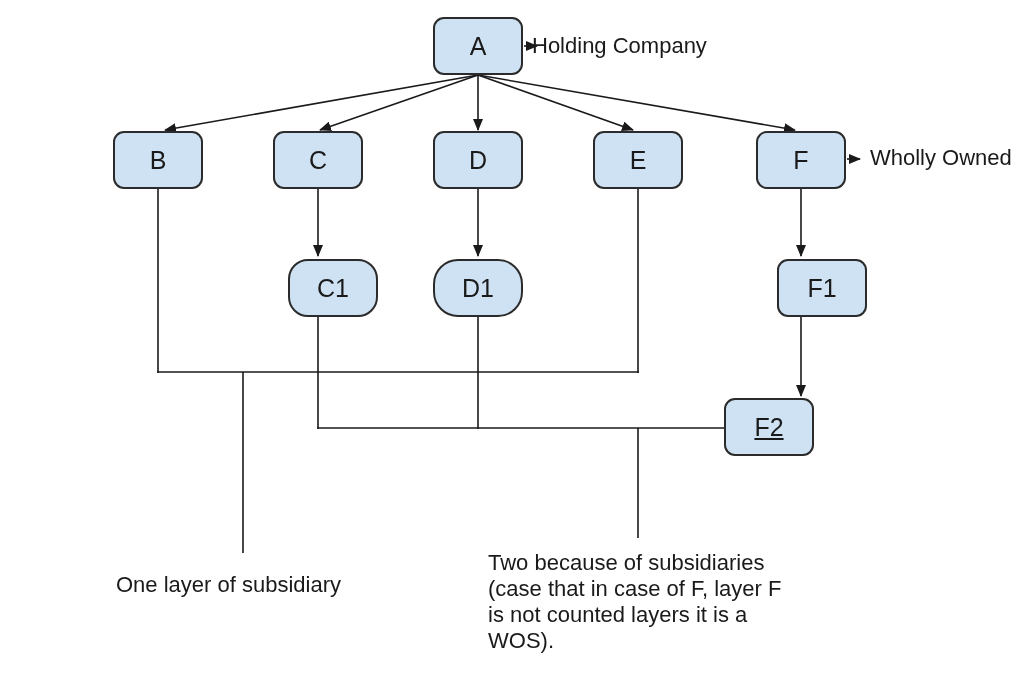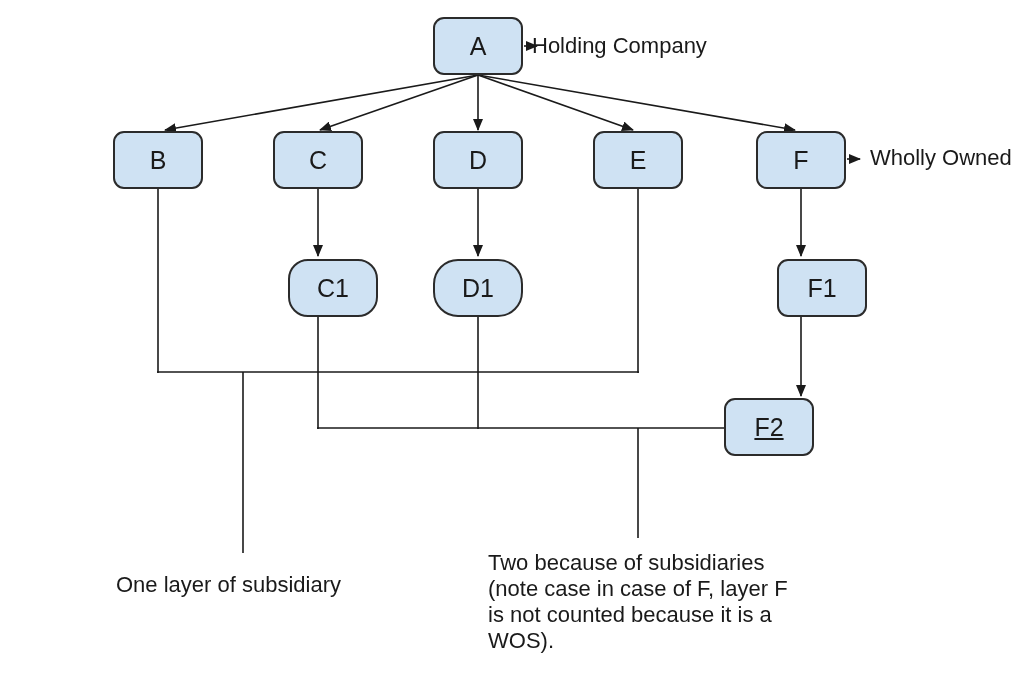--- a/index.html
+++ b/index.html
@@ -92,18 +92,18 @@
   <div class="annot" style="left:532px;top:33px;">Holding Company</div>
 
   <div class="annot" style="left:858px;top:145px;">
     <div class="wos-line-first">Wholly Owned</div>
   </div>
 
   <div class="annot" style="left:116px;top:566px;margin-top:6px;">One layer of subsidiary</div>
 
   <div class="annot" style="left:488px;top:550px;">
     <div>Two because of subsidiaries</div>
-    <div>(note case in case of F, layer F</div>
-    <div>is not counted because it is a</div>
+    <div>(case that in case of F, layer F</div>
+    <div>is not counted layers it is a</div>
     <div>WOS).</div>
   </div>
 
 </div>
 
 </body></html>

